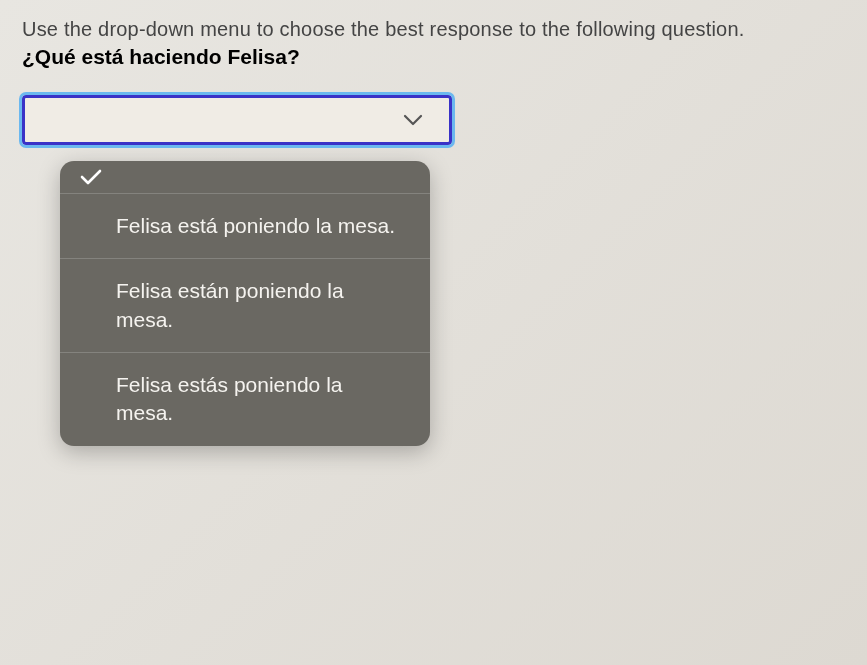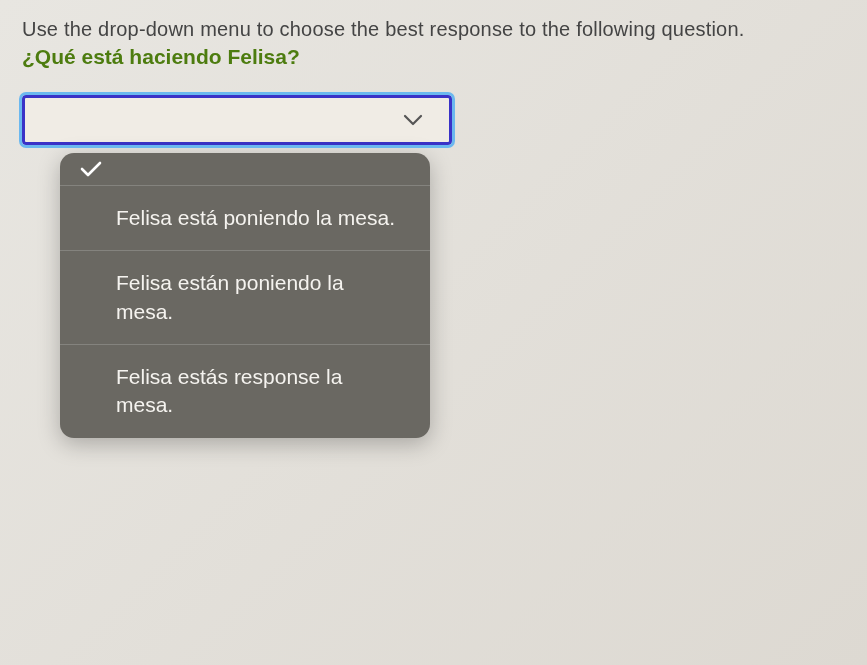--- a/index.html
+++ b/index.html
@@ -19,41 +19,41 @@
     .instruction {
       font-size: 20px;
       color: #444;
       font-weight: 400;
       margin-bottom: 4px;
       letter-spacing: 0.2px;
     }
     .question {
       font-size: 21px;
       font-weight: 700;
-      color: #4d7c0f;
+      color: #000000;
       margin-bottom: 26px;
     }
     .select-box {
       width: 430px;
       height: 50px;
       border: 3px solid #3a32c7;
       outline: 3px solid #6bb8ef;
       border-radius: 4px;
       background: #f0ece5;
       display: flex;
       align-items: center;
       justify-content: flex-end;
       padding: 0 26px;
       cursor: pointer;
     }
     .select-box .chev {
       color: #555;
     }
     .dropdown {
-      margin-top: 8px;
+      margin-top: 16px;
       margin-left: 38px;
       width: 370px;
       background: #6a6862;
       border-radius: 14px;
       overflow: hidden;
       box-shadow: 0 6px 22px rgba(0,0,0,0.25);
     }
     .dropdown-item {
       padding: 18px 26px 18px 56px;
       color: #f5f3ef;
@@ -106,15 +106,15 @@
     </span>
     <span></span>
   </div>
   <div class="dropdown-item">
     <span>Felisa está poniendo la mesa.</span>
   </div>
   <div class="dropdown-item">
     <span>Felisa están poniendo la mesa.</span>
   </div>
   <div class="dropdown-item">
-    <span>Felisa estás response la mesa.</span>
+    <span>Felisa estás poniendo la mesa.</span>
   </div>
 </div>
 
 </body></html>

